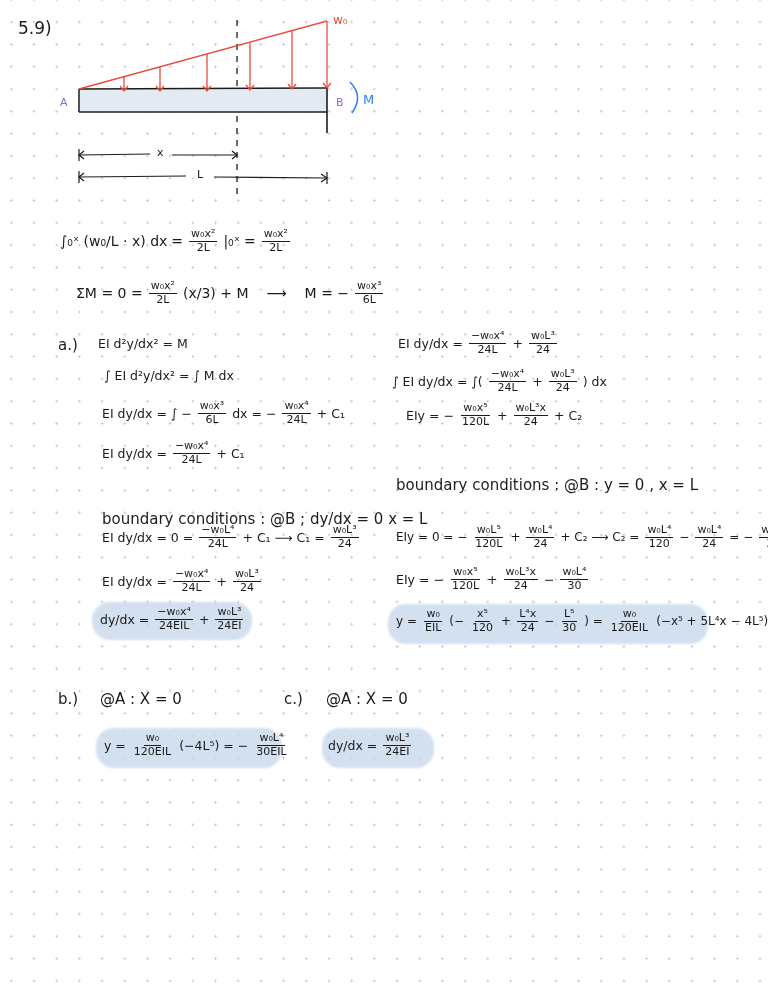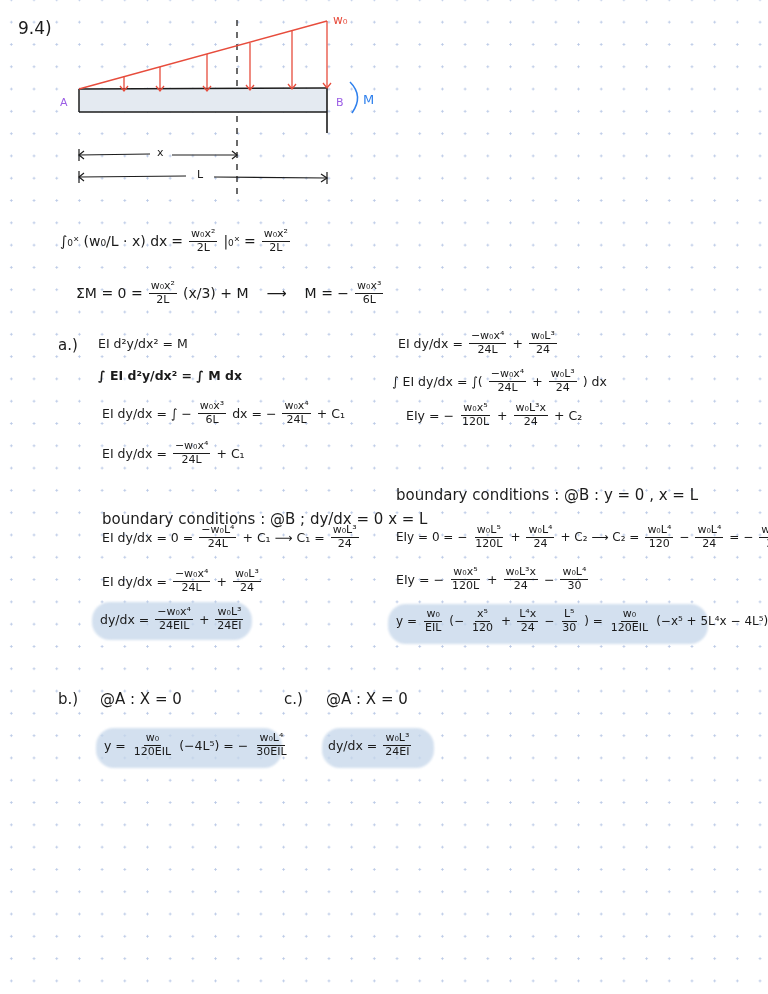--- a/index.html
+++ b/index.html
@@ -26,21 +26,21 @@
   .part { position: absolute; font-size: 15px; }
   .bc { position: absolute; font-size: 15px; white-space: nowrap; }
   .hl {
     position: absolute; background: rgba(196, 214, 234, 0.75);
     border-radius: 18px; filter: blur(1px);
   }
 </style>
 </head>
 <body>
 
-<div class="abs hw title">9.4)</div>
+<div class="abs hw title">5.9)</div>
 
 <svg class="diagram" width="768" height="200">
 
   <line x1="237" y1="20" x2="237" y2="196" stroke="#1c1c1c" stroke-width="1.3" stroke-dasharray="6,6"></line>
 
   <rect x="79" y="89" width="248" height="23" fill="#e4eaf1" stroke="none"></rect>
   <line x1="79" y1="89" x2="327" y2="88" stroke="#1c1c1c" stroke-width="1.5"></line>
   <line x1="79" y1="112" x2="327" y2="112" stroke="#1c1c1c" stroke-width="1.5"></line>
   <line x1="79" y1="89" x2="79" y2="112" stroke="#1c1c1c" stroke-width="1.5"></line>
 
@@ -116,21 +116,21 @@
       <span class="num">w₀x³</span>
       <span class="den">6L</span>
     </span>
 </div>
 
 <div class="part hw" style="left:58px;top:336px;">a.)</div>
 
 <div class="eq" style="left:98px;top:336px;">
     <span>EI d²y/dx² = M</span>
   </div>
-<div class="eq" style="left:98px;top:368px;font-weight:bold;">
+<div class="eq" style="left:104px;top:368px;">
     <span>∫ EI d²y/dx² = ∫ M dx</span>
   </div>
 <div class="eq" style="left:102px;top:400px;">
   <span>EI dy/dx = ∫ −</span>
   <span class="frac">
       <span class="num">w₀x³</span>
       <span class="den">6L</span>
     </span>
   <span>dx = −</span>
   <span class="frac">
@@ -217,21 +217,21 @@
       <span class="num">w₀x⁵</span>
       <span class="den">120L</span>
     </span>
   <span>+</span>
   <span class="frac">
       <span class="num">w₀L³x</span>
       <span class="den">24</span>
     </span>
   <span>+ C₂</span>
 </div>
-<div class="bc hw" style="left:396px;top:486px;">boundary conditions :  @B :  y = 0 ,  x = L</div>
+<div class="bc hw" style="left:396px;top:476px;">boundary conditions :  @B :  y = 0 ,  x = L</div>
 <div class="eq" style="left:396px;top:524px;font-size:12px;">
   <span>EIy = 0 = −</span>
   <span class="frac">
       <span class="num">w₀L⁵</span>
       <span class="den">120L</span>
     </span>
   <span>+</span>
   <span class="frac">
       <span class="num">w₀L⁴</span>
       <span class="den">24</span>

